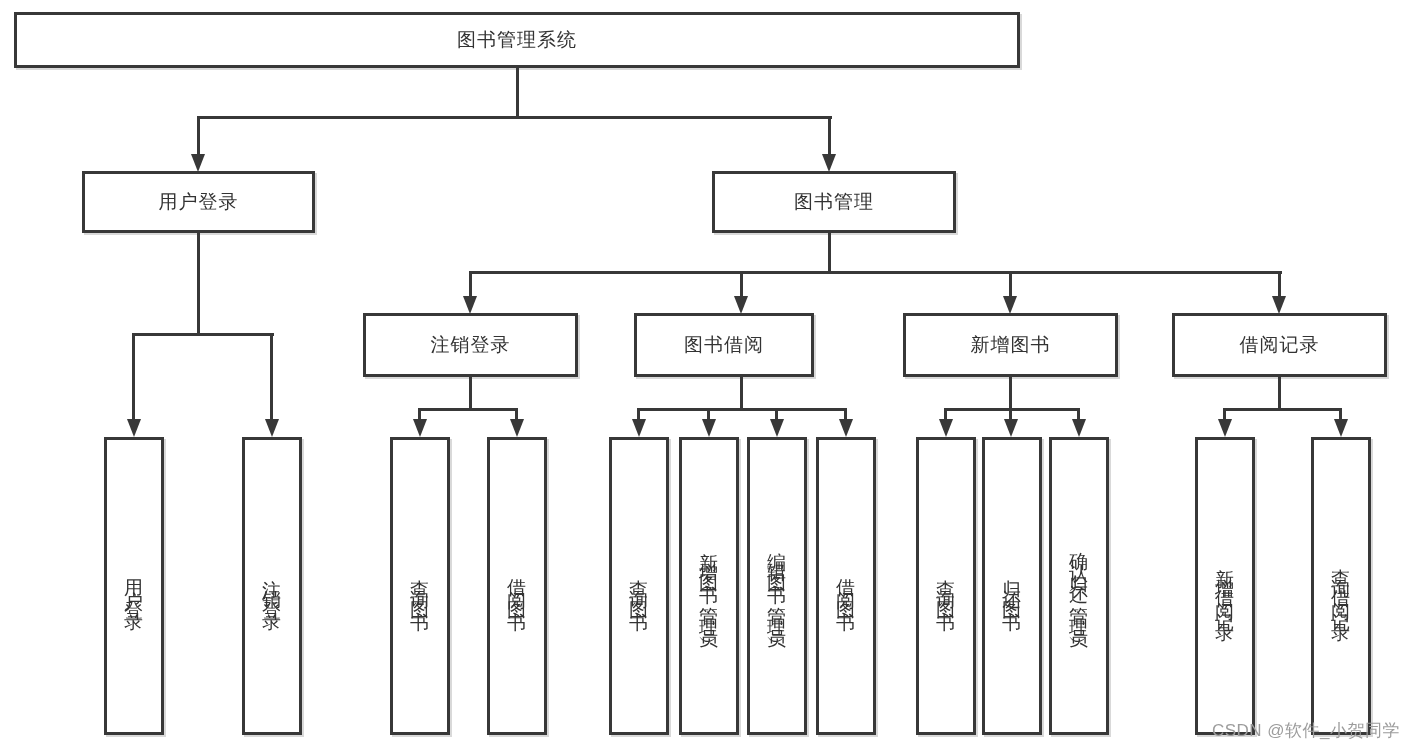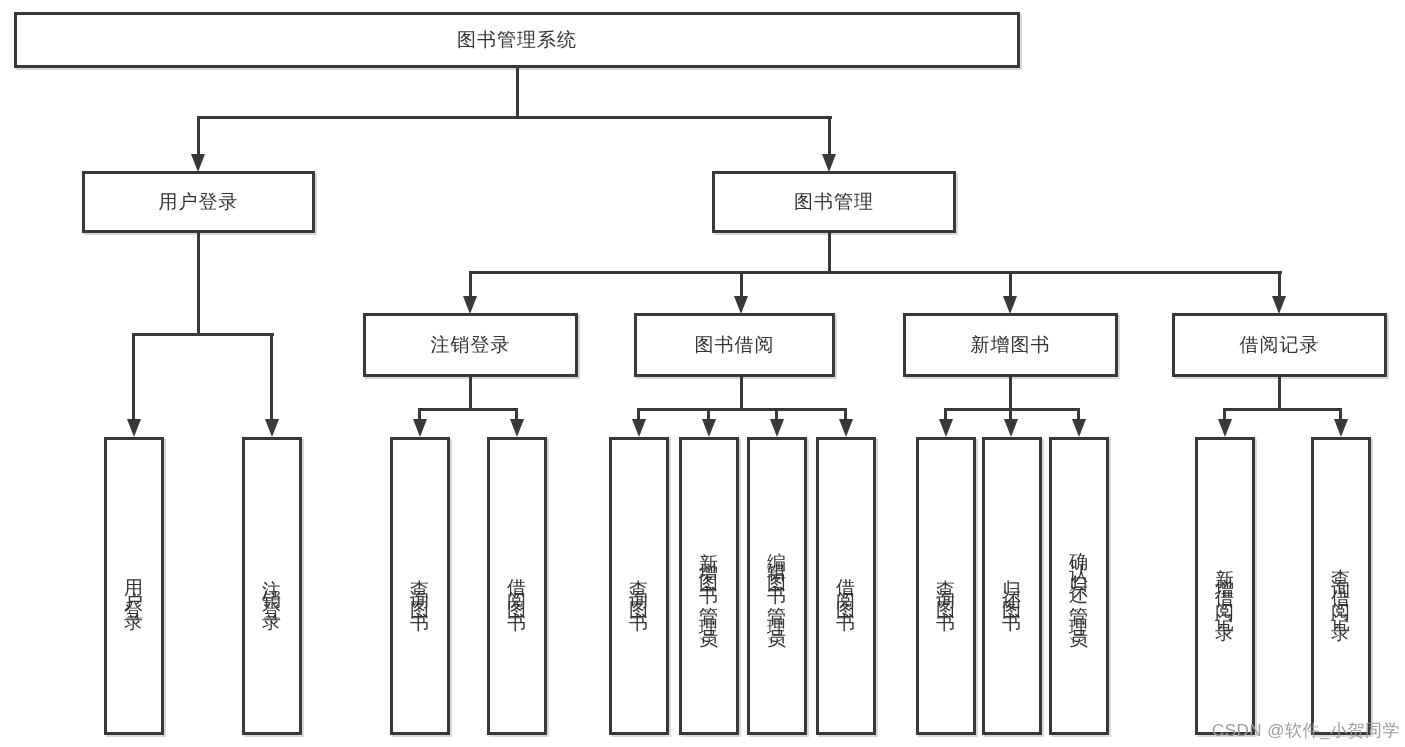--- a/index.html
+++ b/index.html
@@ -58,21 +58,21 @@
   <div class="vline" style="left:469px;top:271px;height:26px;"></div>
   <div class="arrow" style="left:463px;top:296px;"></div>
   <div class="vline" style="left:740px;top:271px;height:26px;"></div>
   <div class="arrow" style="left:734px;top:296px;"></div>
   <div class="vline" style="left:1009px;top:271px;height:26px;"></div>
   <div class="arrow" style="left:1003px;top:296px;"></div>
   <div class="vline" style="left:1278px;top:271px;height:26px;"></div>
   <div class="arrow" style="left:1272px;top:296px;"></div>
 
   <div class="box" style="left:363px;top:313px;width:215px;height:64px;">注销登录</div>
-  <div class="box" style="left:634px;top:313px;width:201px;height:64px;font-family:Liberation Mono, monospace;">图书借阅</div>
+  <div class="box" style="left:634px;top:313px;width:180px;height:64px;font-family:Liberation Mono, monospace;">图书借阅</div>
   <div class="box" style="left:903px;top:313px;width:215px;height:64px;">新增图书</div>
   <div class="box" style="left:1172px;top:313px;width:215px;height:64px;">借阅记录</div>
 
   <div class="vline" style="left:469px;top:377px;height:33px;"></div>
   <div class="hline" style="left:418px;top:408px;width:100px;"></div>
   <div class="vline" style="left:418px;top:408px;height:13px;"></div>
   <div class="arrow" style="left:413px;top:419px;"></div>
   <div class="vline" style="left:515px;top:408px;height:13px;"></div>
   <div class="arrow" style="left:510px;top:419px;"></div>
 

